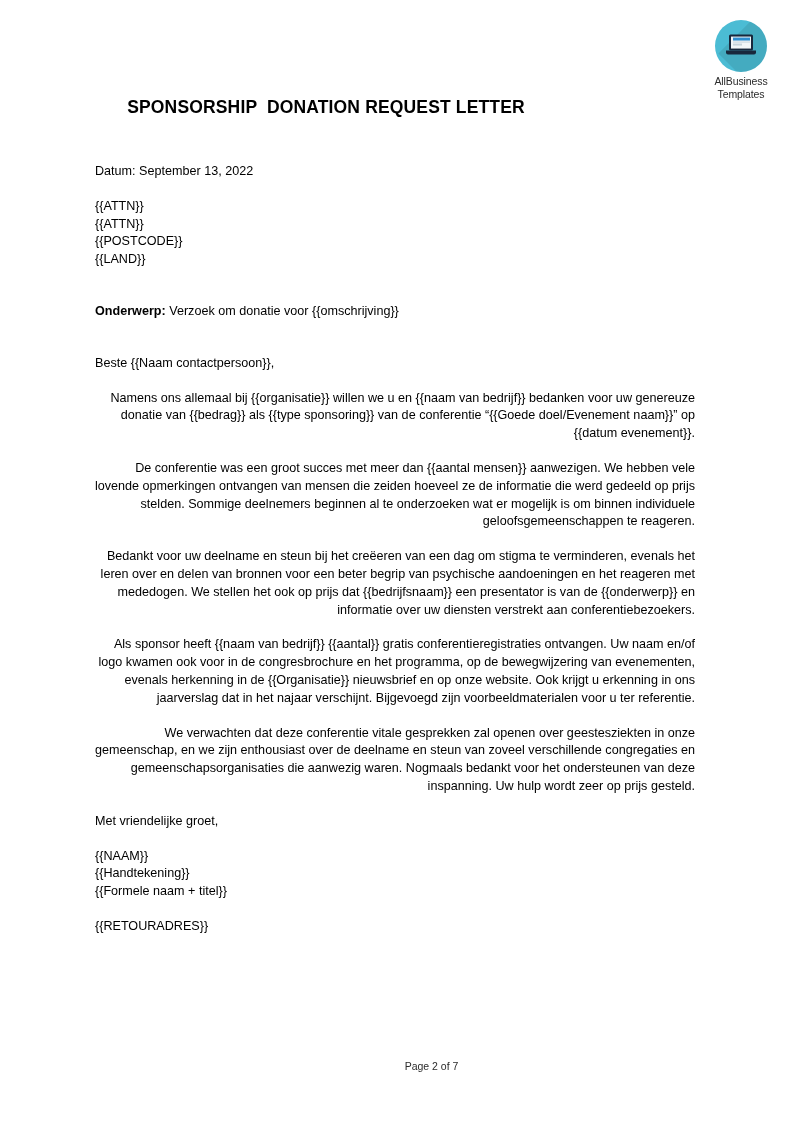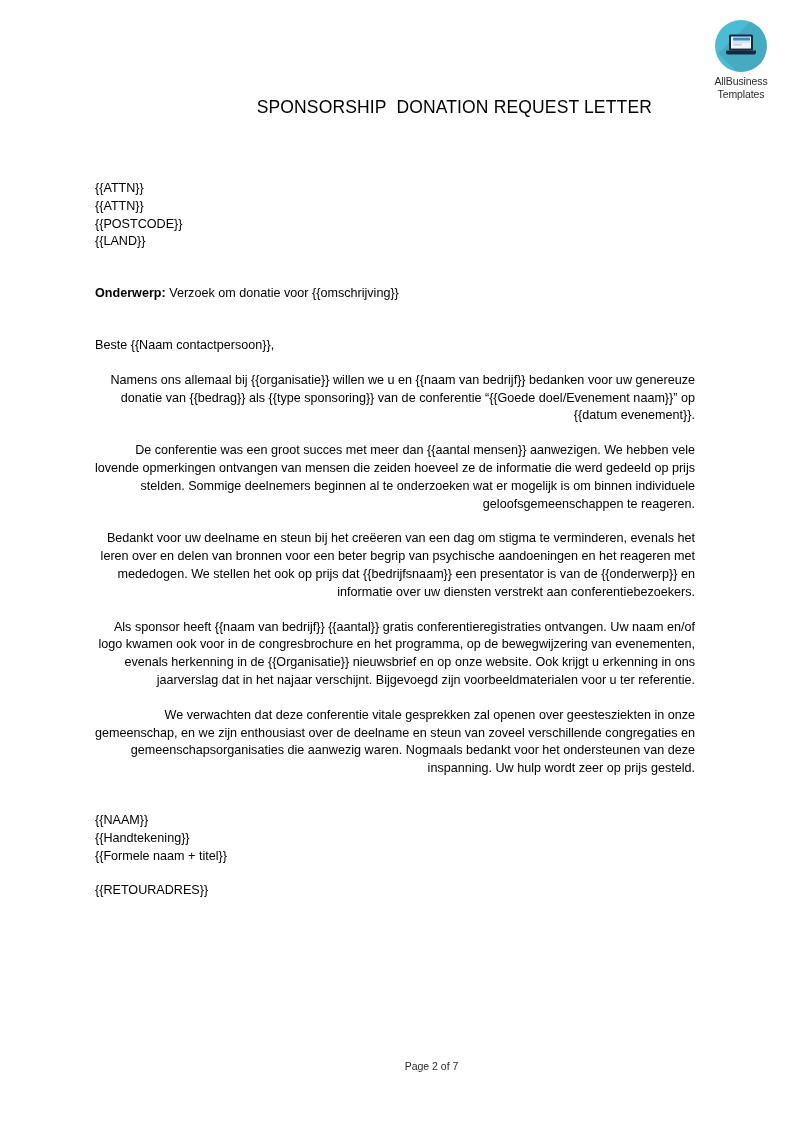--- a/index.html
+++ b/index.html
@@ -101,23 +101,23 @@
     color: #2b2b2b;
     letter-spacing: -0.1px;
   }
 
   
   .doc-title {
     position: absolute;
     top: 97px;
     left: 0;
     width: 652px;
-    text-align: right;
+    text-align: center;
     font-size: 17.5px;
-    font-weight: normal;
+    font-weight: bold;
     letter-spacing: 0.15px;
     white-space: pre;
   }
 
   
   .letter {
     position: absolute;
     top: 163px;
     left: 95px;
     width: 600px;
@@ -171,20 +171,21 @@
   <div class="logo-text">
     <div>AllBusiness</div>
     <div>Templates</div>
   </div>
 </div>
 
 <div class="doc-title">SPONSORSHIP  DONATION REQUEST LETTER</div>
 
 <div class="letter">
 
+  <p class="block">Datum: September 13, 2022</p>
 
   <div class="gap-md"></div>
 
   <div>
     <p class="addr-line">{{ATTN}}</p>
     <p class="addr-line">{{ATTN}}</p>
     <p class="addr-line">{{POSTCODE}}</p>
     <p class="addr-line">{{LAND}}</p>
   </div>
 
@@ -207,20 +208,21 @@
   <p class="para">Bedankt voor uw deelname en steun bij het creëeren van een dag om stigma te verminderen, evenals het leren over en delen van bronnen voor een beter begrip van psychische aandoeningen en het reageren met mededogen. We stellen het ook op prijs dat {{bedrijfsnaam}} een presentator is van de {{onderwerp}} en informatie over uw diensten verstrekt aan conferentiebezoekers.</p>
   <div class="gap-md"></div>
 
   <p class="para">Als sponsor heeft {{naam van bedrijf}} {{aantal}} gratis conferentieregistraties ontvangen. Uw naam en/of logo kwamen ook voor in de congresbrochure en het programma, op de bewegwijzering van evenementen, evenals herkenning in de {{Organisatie}} nieuwsbrief en op onze website. Ook krijgt u erkenning in ons jaarverslag dat in het najaar verschijnt. Bijgevoegd zijn voorbeeldmaterialen voor u ter referentie.</p>
   <div class="gap-md"></div>
 
   <p class="para">We verwachten dat deze conferentie vitale gesprekken zal openen over geestesziekten in onze gemeenschap, en we zijn enthousiast over de deelname en steun van zoveel verschillende congregaties en gemeenschapsorganisaties die aanwezig waren. Nogmaals bedankt voor het ondersteunen van deze inspanning. Uw hulp wordt zeer op prijs gesteld.</p>
 
   <div class="gap-md"></div>
 
+  <p class="block">Met vriendelijke groet,</p>
 
   <div class="gap-md"></div>
 
   <div>
     <p class="addr-line">{{NAAM}}</p>
     <p class="addr-line">{{Handtekening}}</p>
     <p class="addr-line">{{Formele naam + titel}}</p>
   </div>
 
   <div class="gap-md"></div>

